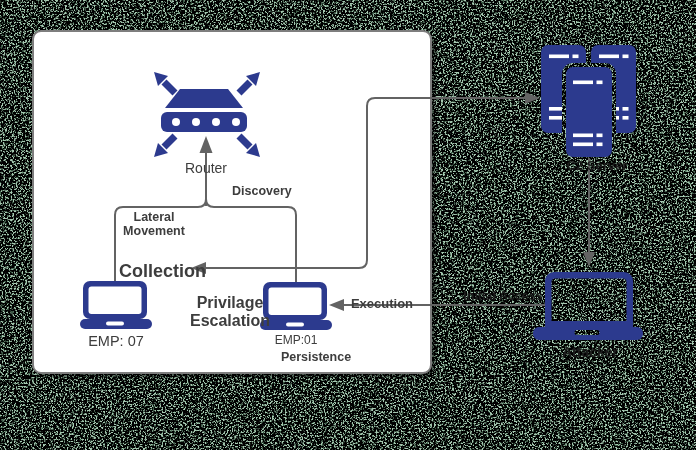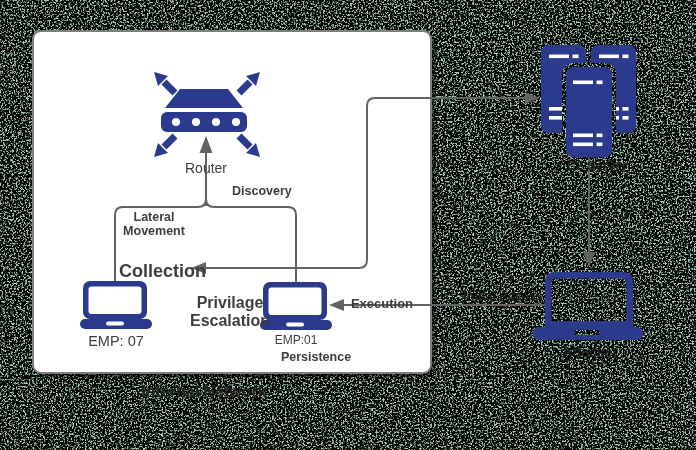--- a/index.html
+++ b/index.html
@@ -167,14 +167,13 @@
   <div class="lbl ctr bold wrap lbl-lateral">Lateral Movement</div>
   <div class="lbl bold lbl-collection">Collection</div>
   <div class="lbl ctr bold wrap lbl-privesc">Privilage Escalation</div>
   <div class="lbl ctr reg lbl-emp02">EMP: 07</div>
   <div class="lbl ctr reg lbl-emp01">EMP:01</div>
   <div class="lbl ctr bold lbl-persistence">Persistence</div>
   <div class="lbl ctr bold lbl-execution">Execution</div>
   <div class="lbl ctr bold outside lbl-initial">Initial Access</div>
   <div class="lbl ctr outside lbl-c2">C2 Server</div>
   <div class="lbl ctr outside lbl-attacker">Attacker</div>
-  <div class="lbl ctr lbl-internal">Internal Network</div>
 </div>
 
 </body></html>

